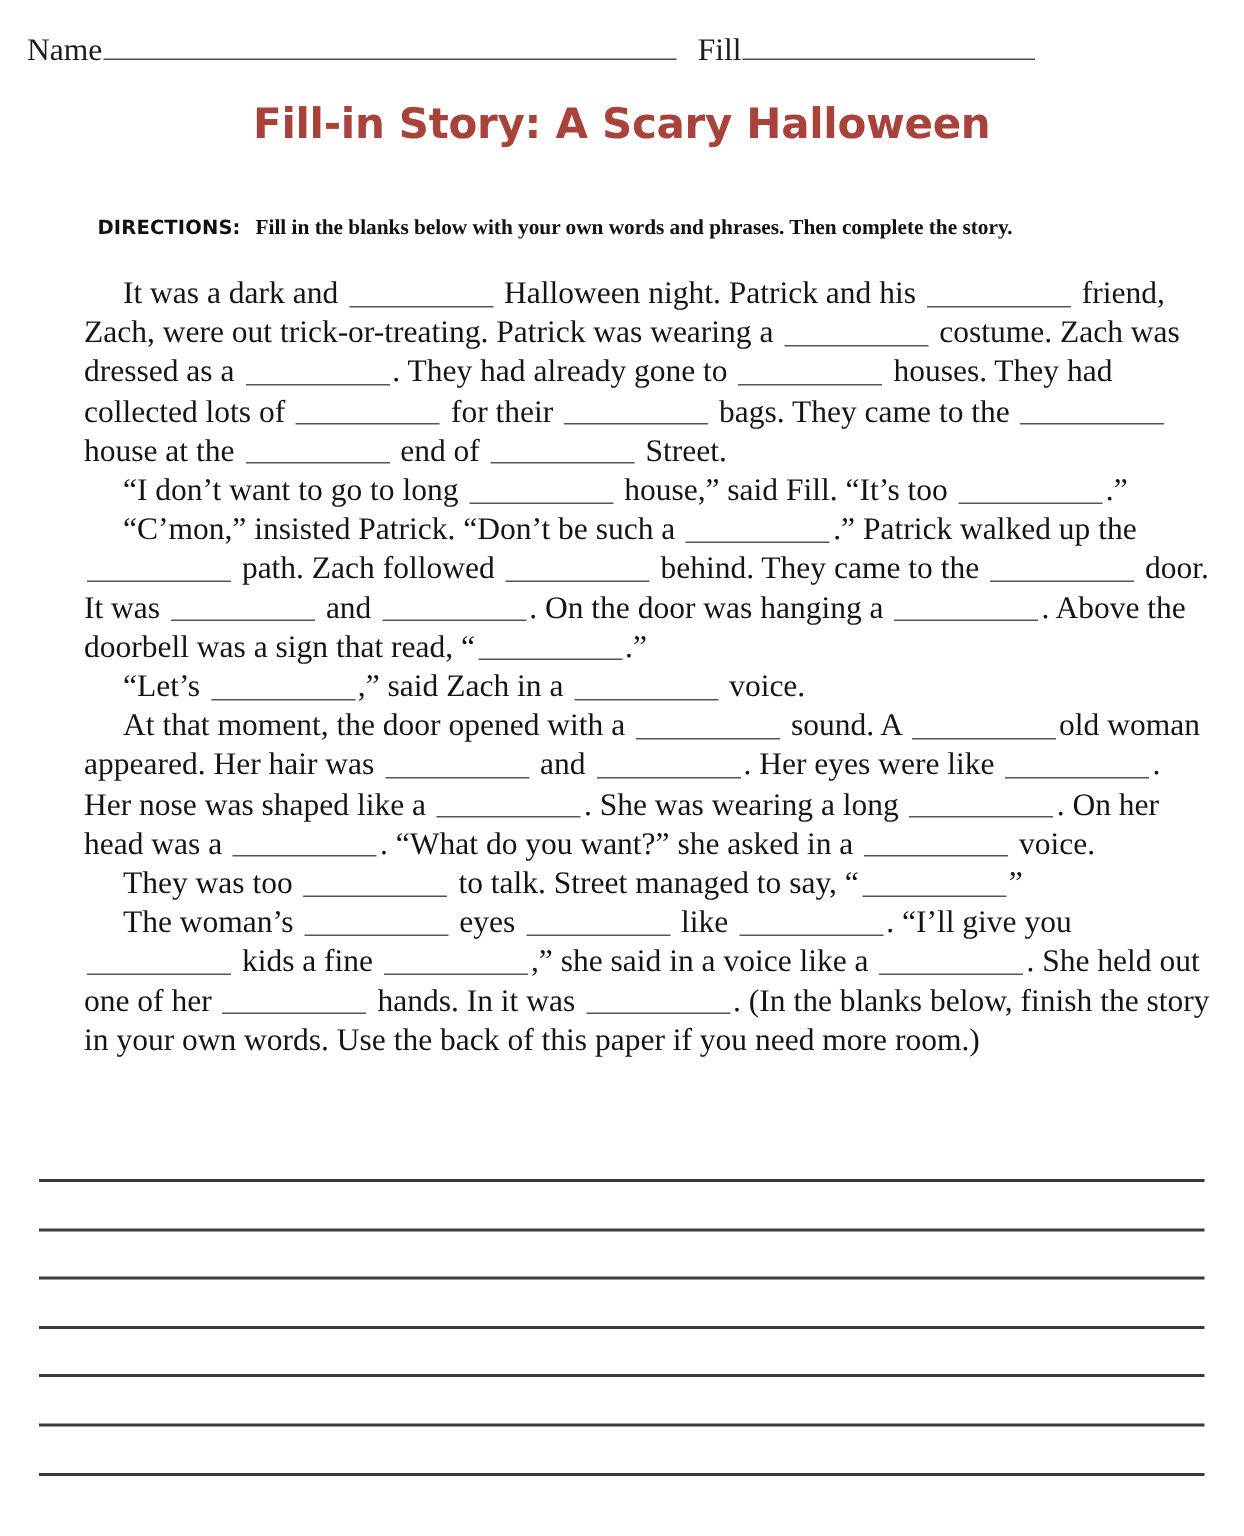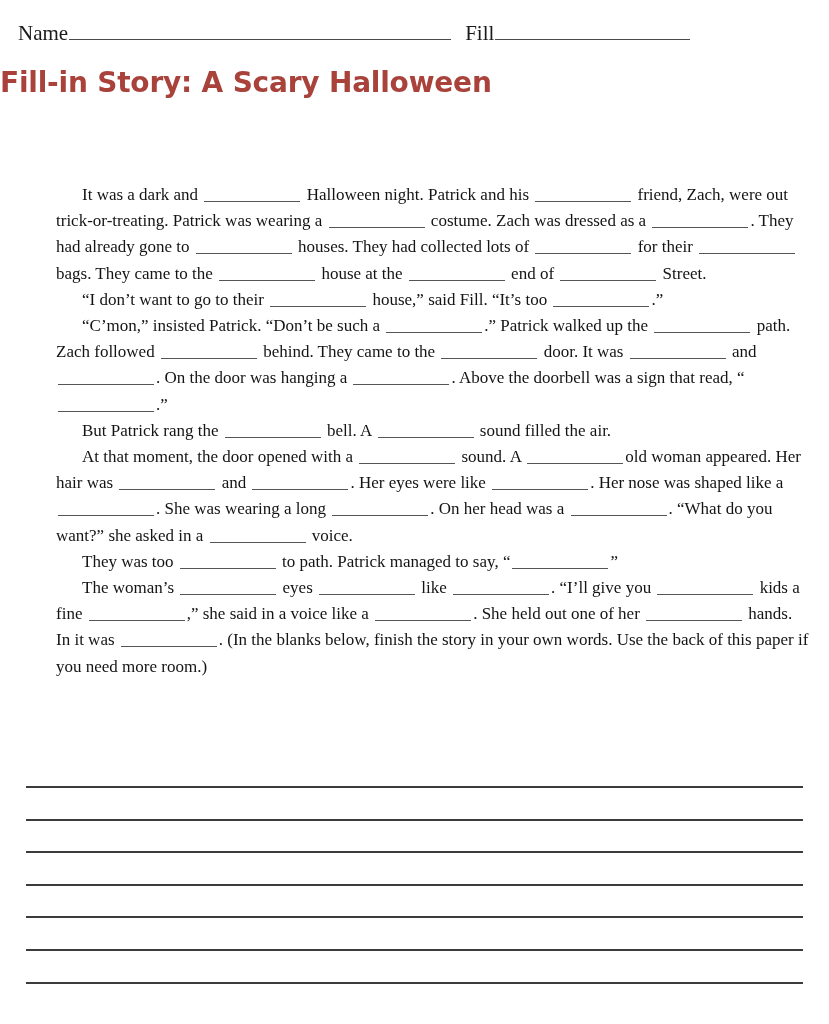--- a/index.html
+++ b/index.html
@@ -54,20 +54,21 @@
   .nd-rule.name-rule { flex: 0 0 382px; }
   .nd-rule.date-rule { flex: 1 1 auto; margin-right: 4px;}
   .nd-gap { flex: 0 0 14px; }
 
   
   .title {
     position: absolute;
     left: 0;
     top: 66px;
     width: 829px;
+    text-align: center;
     font-family: "DejaVu Sans", "Liberation Sans", sans-serif;
     font-weight: bold;
     font-size: 28px;
     letter-spacing: -0.2px;
     color: #a8423a;
   }
 
   
   .directions {
     position: absolute;
@@ -91,21 +92,21 @@
     margin-left: 10px;
   }
 
   
   .story {
     position: absolute;
     left: 56px;
     top: 182px;
     width: 753px;
     font-family: "Liberation Serif", "DejaVu Serif", serif;
-    font-size: 17px;
+    font-size: 21px;
     line-height: 26.2px;
     color: #141414;
     text-align: left;
   }
   .story p {
     margin: 0;
     padding: 0;
     text-indent: 26px;
   }
   .blank {
@@ -139,28 +140,31 @@
   <div class="namedate-row">
     <span class="nd-label">Name</span>
     <span class="nd-rule name-rule"></span>
     <span class="nd-gap"></span>
     <span class="nd-label">Fill</span>
     <span class="nd-rule date-rule"></span>
   </div>
 
   <div class="title">Fill-in Story: A Scary Halloween</div>
 
+  <div class="directions">
+    <span class="dir-label">DIRECTIONS:</span><span class="dir-text">Fill in the blanks below with your own words and phrases. Then complete the story.</span>
+  </div>
 
   <div class="story" id="story-body">
       <p id="p1"><span>It was a dark and </span><span class="blank w-std"></span><span> Halloween night. Patrick and his </span><span class="blank w-std"></span><span> friend, Zach, were out trick-or-treating. Patrick was wearing a </span><span class="blank w-std"></span><span> costume. Zach was dressed as a </span><span class="blank w-std"></span><span>. They had already gone to </span><span class="blank w-std"></span><span> houses. They had collected lots of </span><span class="blank w-std"></span><span> for their </span><span class="blank w-std"></span><span> bags. They came to the </span><span class="blank w-std"></span><span> house at the </span><span class="blank w-std"></span><span> end of </span><span class="blank w-std"></span><span> Street.</span></p>
-      <p id="p2"><span>“I don’t want to go to their </span><span class="blank w-std"></span><span> house,” said Fill. “It’s too </span><span class="blank w-std"></span><span>.”</span></p>
+      <p id="p2"><span>“I don’t want to go to long </span><span class="blank w-std"></span><span> house,” said Fill. “It’s too </span><span class="blank w-std"></span><span>.”</span></p>
       <p id="p3"><span>“C’mon,” insisted Patrick. “Don’t be such a </span><span class="blank w-std"></span><span>.” Patrick walked up the </span><span class="blank w-std"></span><span> path. Zach followed </span><span class="blank w-std"></span><span> behind. They came to the </span><span class="blank w-std"></span><span> door. It was </span><span class="blank w-std"></span><span> and </span><span class="blank w-std"></span><span>. On the door was hanging a </span><span class="blank w-std"></span><span>. Above the doorbell was a sign that read, “</span><span class="blank w-std"></span><span>.”</span></p>
-      <p id="p5"><span>But Patrick rang the </span><span class="blank w-std"></span><span> bell. A </span><span class="blank w-std"></span><span> sound filled the air.</span></p>
+      <p id="p4"><span>“Let’s </span><span class="blank w-std"></span><span>,” said Zach in a </span><span class="blank w-std"></span><span> voice.</span></p>
       <p id="p7"><span>At that moment, the door opened with a </span><span class="blank w-std"></span><span> sound. A </span><span class="blank w-std"></span><span>old woman appeared. Her hair was </span><span class="blank w-std"></span><span> and </span><span class="blank w-std"></span><span>. Her eyes were like </span><span class="blank w-std"></span><span>. Her nose was shaped like a </span><span class="blank w-std"></span><span>. She was wearing a long </span><span class="blank w-std"></span><span>. On her head was a </span><span class="blank w-std"></span><span>. “What do you want?” she asked in a </span><span class="blank w-std"></span><span> voice.</span></p>
-      <p id="p8"><span>They was too </span><span class="blank w-std"></span><span> to path. Patrick managed to say, “</span><span class="blank w-std"></span><span>”</span></p>
+      <p id="p8"><span>They was too </span><span class="blank w-std"></span><span> to talk. Street managed to say, “</span><span class="blank w-std"></span><span>”</span></p>
       <p id="p9"><span>The woman’s </span><span class="blank w-std"></span><span> eyes </span><span class="blank w-std"></span><span> like </span><span class="blank w-std"></span><span>. “I’ll give you </span><span class="blank w-std"></span><span> kids a fine </span><span class="blank w-std"></span><span>,” she said in a voice like a </span><span class="blank w-std"></span><span>. She held out one of her </span><span class="blank w-std"></span><span> hands. In it was </span><span class="blank w-std"></span><span>. (In the blanks below, finish the story in your own words. Use the back of this paper if you need more room.)</span></p>
     </div>
 
   <div class="write-lines" id="writing-lines">
       <div class="write-line"></div>
       <div class="write-line"></div>
       <div class="write-line"></div>
       <div class="write-line"></div>
       <div class="write-line"></div>
       <div class="write-line"></div>

